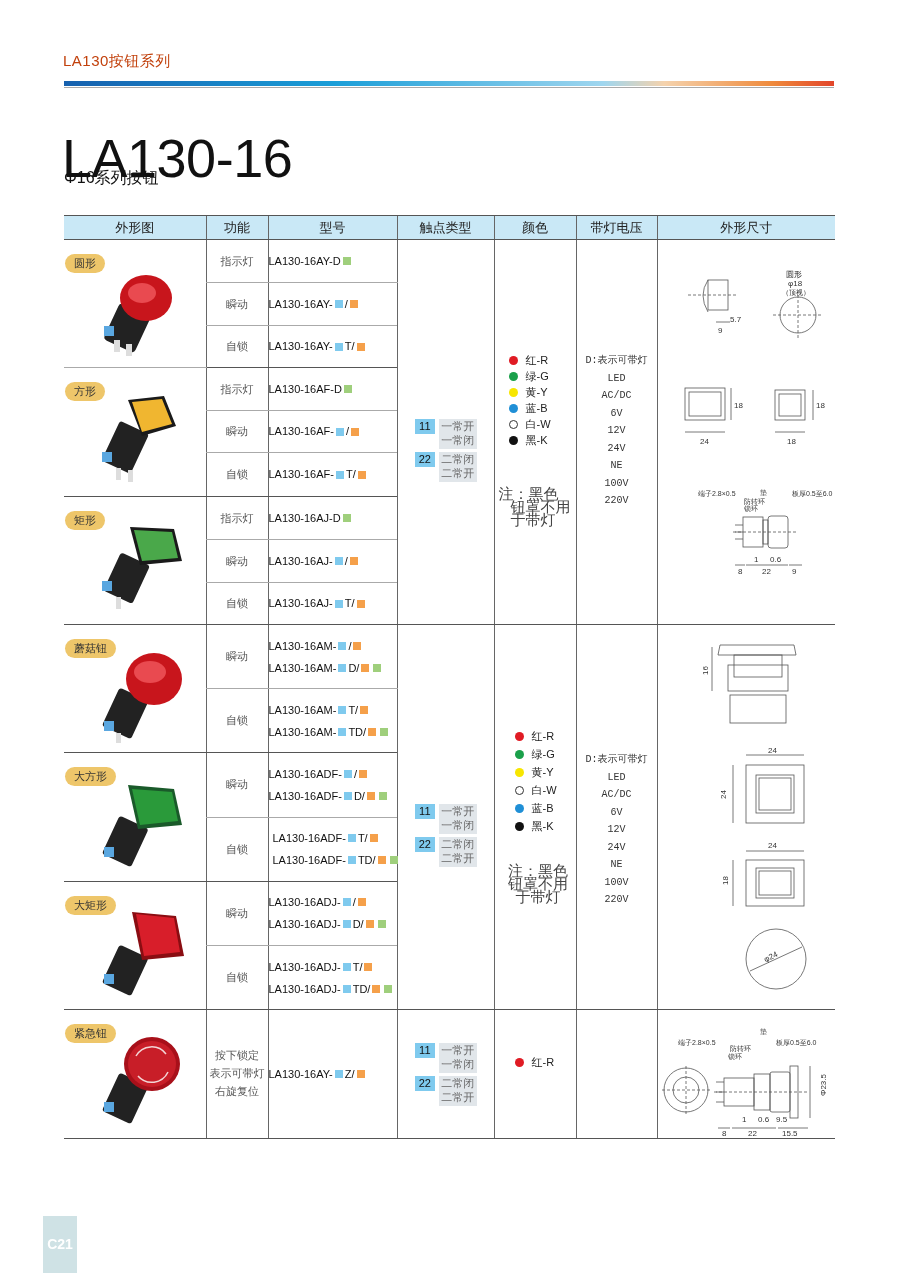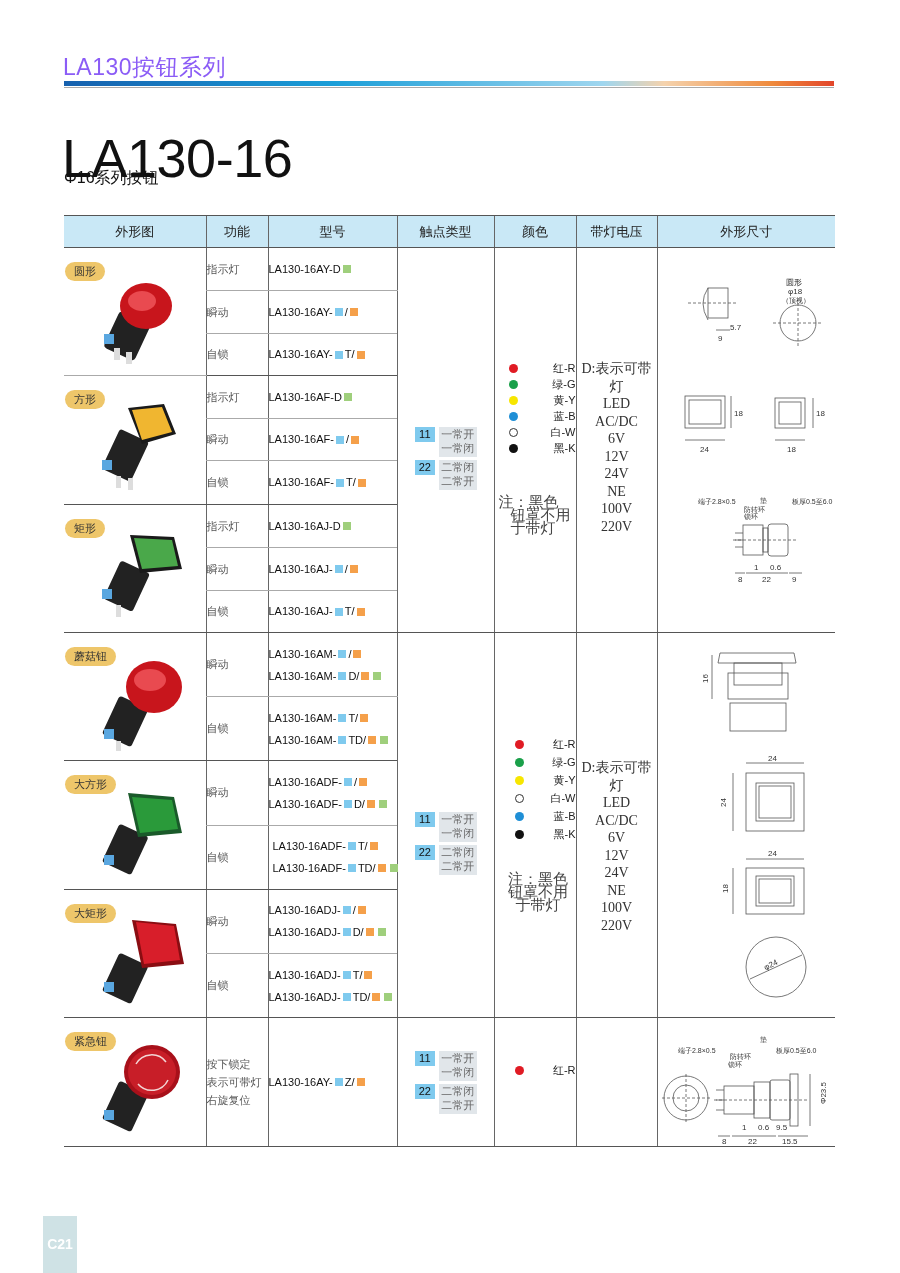--- a/index.html
+++ b/index.html
@@ -1,59 +1,59 @@
 <!DOCTYPE html>
 <html><head>
 <meta charset="utf-8">
 <style>
   * { box-sizing: border-box; margin: 0; padding: 0; }
   html, body { width: 900px; height: 1273px; background: #ffffff; overflow: hidden; }
   body { position: relative; font-family: "Liberation Sans", "DejaVu Sans", sans-serif; color: #222; }
 
-  .series-title { position: absolute; left: 63px; top: 52px; font-size: 23px; color: #8b5cf6; letter-spacing: 0.5px; }
+  .series-title { position: absolute; left: 63px; top: 52px; font-size: 15px; color: #c2410c; letter-spacing: 0.5px; }
   .grad-bar { position: absolute; left: 64px; top: 81px; width: 770px; height: 5px;
     background: linear-gradient(90deg, #1660ae 0%, #1a9ed8 35%, #9fd6ef 70%, #f5d2ac 78%, #ef8a3c 92%, #e2452a 100%); }
   .grad-under { position: absolute; left: 64px; top: 87px; width: 770px; height: 1px; background: #aaa; }
 
   .model-title { position: absolute; left: 62px; top: 127px; font-size: 54px; color: #111; letter-spacing: -0.5px; }
   .model-sub { position: absolute; left: 64px; top: 168px; font-size: 16px; color: #111; }
 
   table.spec { position: absolute; left: 64px; top: 215px; width: 771px; border-collapse: collapse; table-layout: fixed; }
-  table.spec th { background: #c9e8f6; font-weight: normal; font-size: 13px; color: #222; height: 32px;
+  table.spec th { background: #c9e8f6; font-weight: normal; font-size: 13px; color: #222; height: 24px;
     border-top: 1.5px solid #555; border-bottom: 1.5px solid #555; border-left: 1px solid #666; }
   table.spec th:first-child { border-left: none; }
   table.spec td { border-left: 1px solid #666; vertical-align: middle; font-size: 11px; }
   table.spec td.c-img { border-left: none; position: relative; vertical-align: top; }
   .rb { border-bottom: 1px solid #aaa; }
   .gb { border-bottom: 1.5px solid #555; }
 
-  .func { color: #555; font-family: Liberation Sans, sans-serif; font-size: 11px; margin-top: 36px; }
+  .func { text-align: center; color: #555; font-family: Liberation Mono, monospace; font-size: 11px; margin-top: 36px; }
   .model { font-size: 11px; color: #111; }
   .model .ml { display: block; line-height: 22px; white-space: nowrap; }
   .sq { display: inline-block; width: 8px; height: 8px; vertical-align: middle; margin: 0 2px 2px 2px; }
   .sq.b { background: #7fcaee; }
   .sq.o { background: #f5a04a; }
   .sq.g { background: #9fcf7c; }
 
   .badge { position: absolute; left: 1px; top: 14px; background: #eec66a; color: #333; font-size: 11px;
     border-radius: 10px; padding: 2px 9px; }
 
   .contact { width: 70px; margin: 0 auto; }
   .crow { display: flex; margin: 3px 4px; }
   .cnum { width: 22px; height: 15px; background: #7fcaee; font-size: 11px; text-align: center; line-height: 15px; color: #111; margin-right: 4px; }
   .cdesc { background: #e1e6ea; width: 40px; font-size: 11px; color: #666; text-align: center; line-height: 14px; padding: 1px 0; font-family: "DejaVu Serif", serif; }
 
   .colors { padding-left: 14px; font-size: 11px; }
-  .colors .ci { display: flex; align-items: center; height: 16px; justify-content: space-between; }
+  .colors .ci { display: flex; align-items: center; height: 16px; }
   .dot { width: 9px; height: 9px; border-radius: 50%; margin-right: 8px; display: inline-block; }
   .dot.r { background: #e01b24; } .dot.gr { background: #1aa04a; } .dot.y { background: #f7e600; }
   .dot.bl { background: #1f8fd6; } .dot.w { background: #fff; border: 1px solid #333; } .dot.k { background: #111; }
   .note { font-family: "DejaVu Serif", serif; font-size: 15px; color: #444; margin-top: 40px; line-height: 13px; }
 
-  .volt { text-align: center; font-family: Liberation Serif, serif; font-size: 14px; color: #333; }
+  .volt { text-align: center; font-family: Liberation Mono, monospace; font-size: 10px; color: #333; }
   .volt div { line-height: 17.5px; }
 
   .dims { position: relative; }
   .dlabel { position: absolute; font-size: 8px; color: #333; }
 
   .product { position: absolute; }
   .page-tab { position: absolute; left: 43px; top: 1216px; width: 34px; height: 57px; background: #cfe2e5; color: #fff; font-weight: bold; font-size: 14px; text-align: center; line-height: 57px; }
 </style>
 </head>
 <body>

